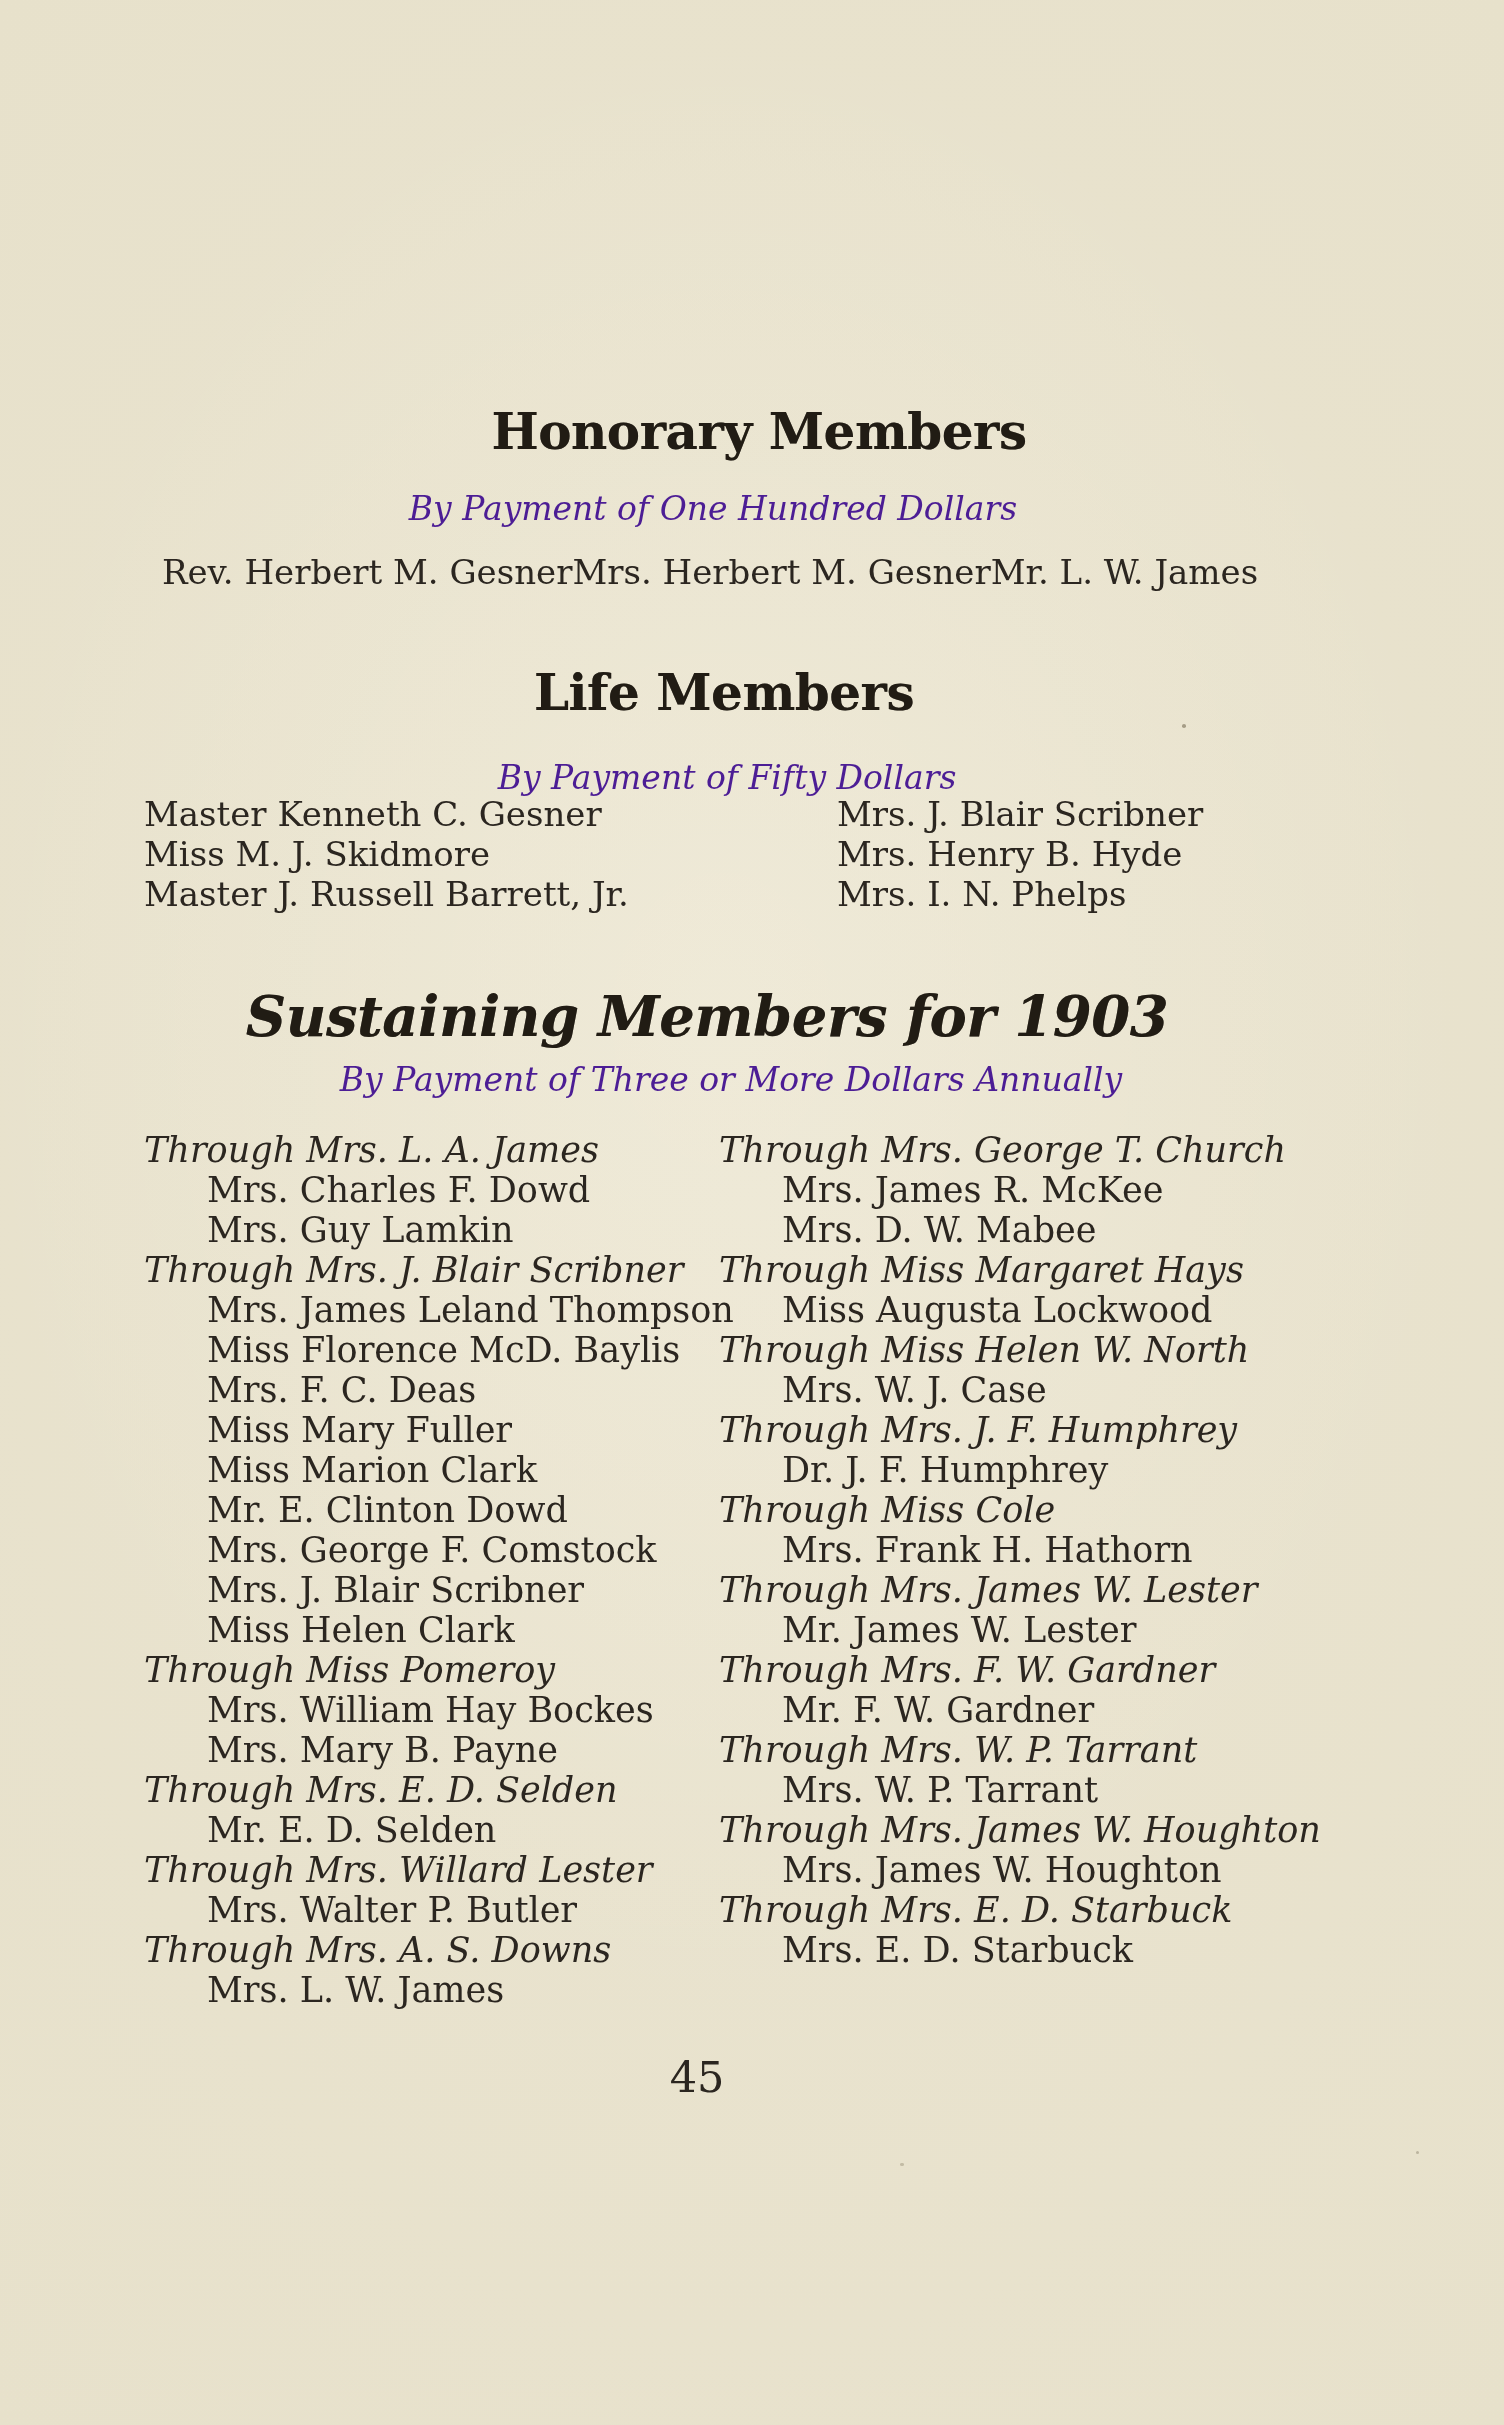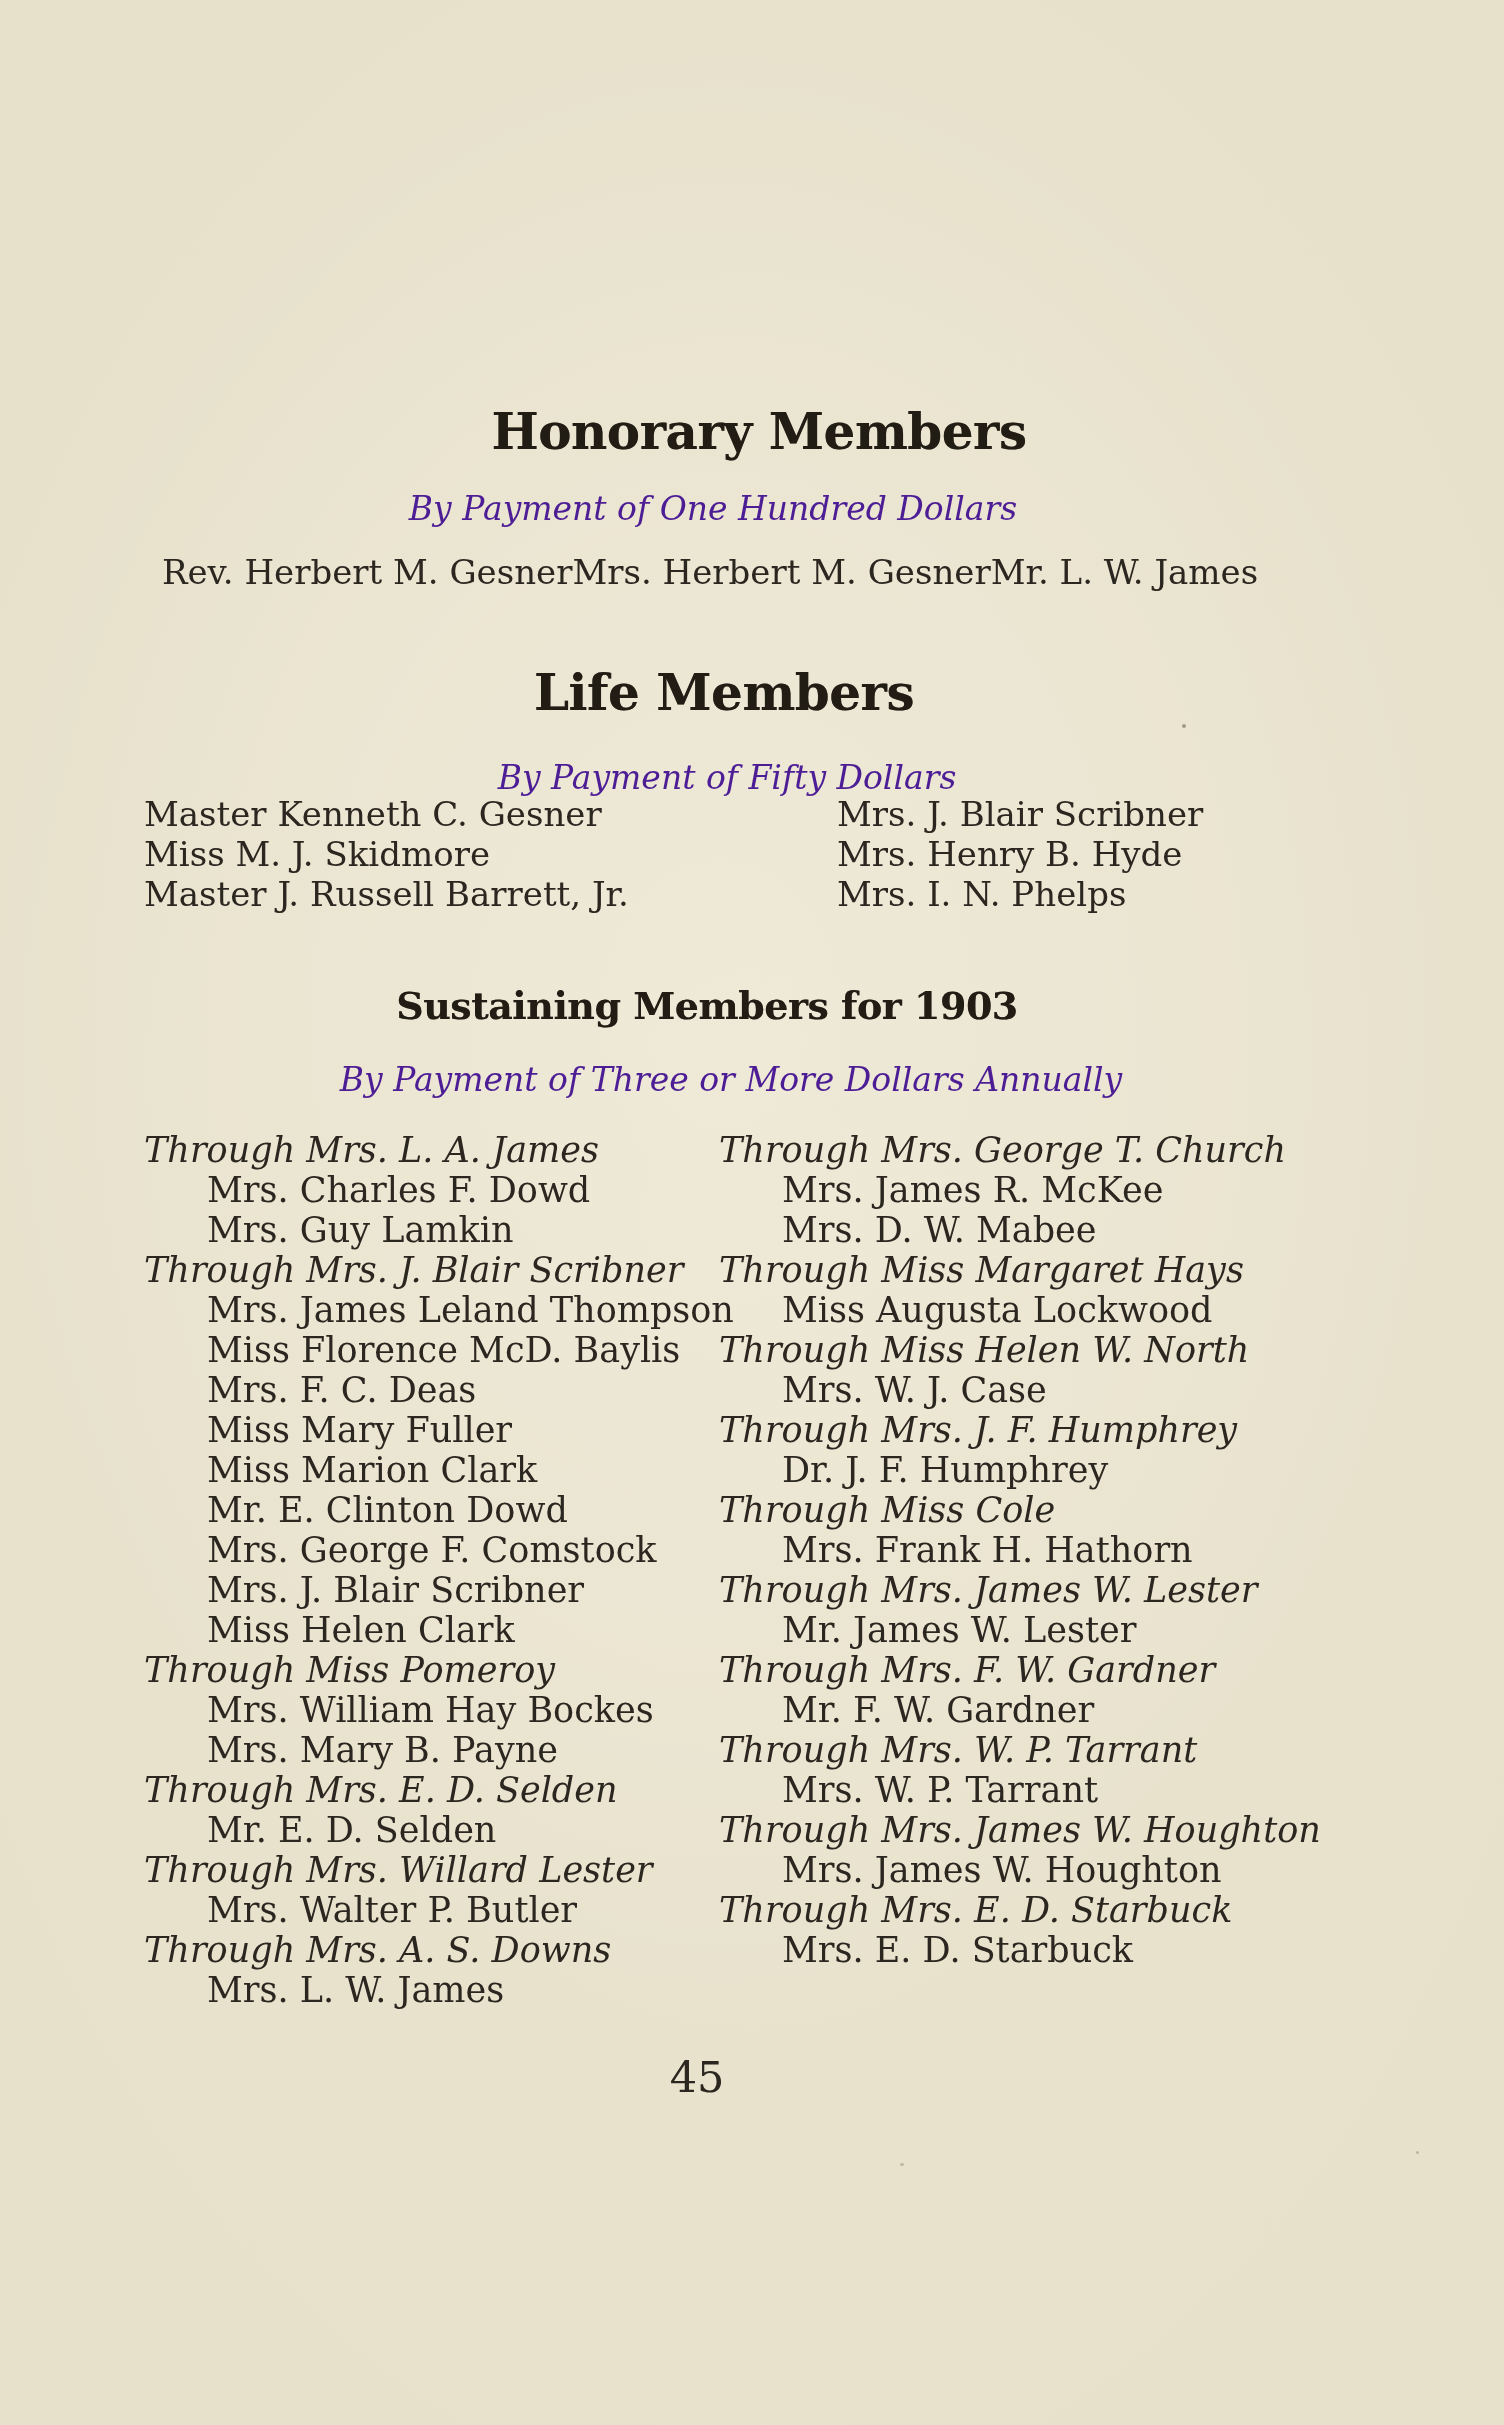--- a/index.html
+++ b/index.html
@@ -33,21 +33,21 @@
     transform: translateX(-50%);
     font-style: italic;
     white-space: nowrap;
     font-size: 33px;
     color: #4c1d95;
   }
   #honorary-title   { left: 722px; top: 402px;  font-size: 50px; margin-left: 37px; }
   #honorary-subtitle{ left: 713px; top: 489px; }
   #life-title       { left: 724px; top: 663px; font-size: 50px; }
   #life-subtitle    { left: 727px; top: 734px; margin-top: 24px; }
-  #sustaining-title { left: 707px; top: 983px; font-size: 38px; }
+  #sustaining-title { left: 707px; top: 983px; font-size: 56px; font-style: italic; }
   #sustaining-subtitle { left: 731px; top: 1060px; }
 
   
   #honorary-row {
     position: absolute;
     left: 144px;
     top: 552px;
     width: 1132px;
     display: flex;
     justify-content: center;

